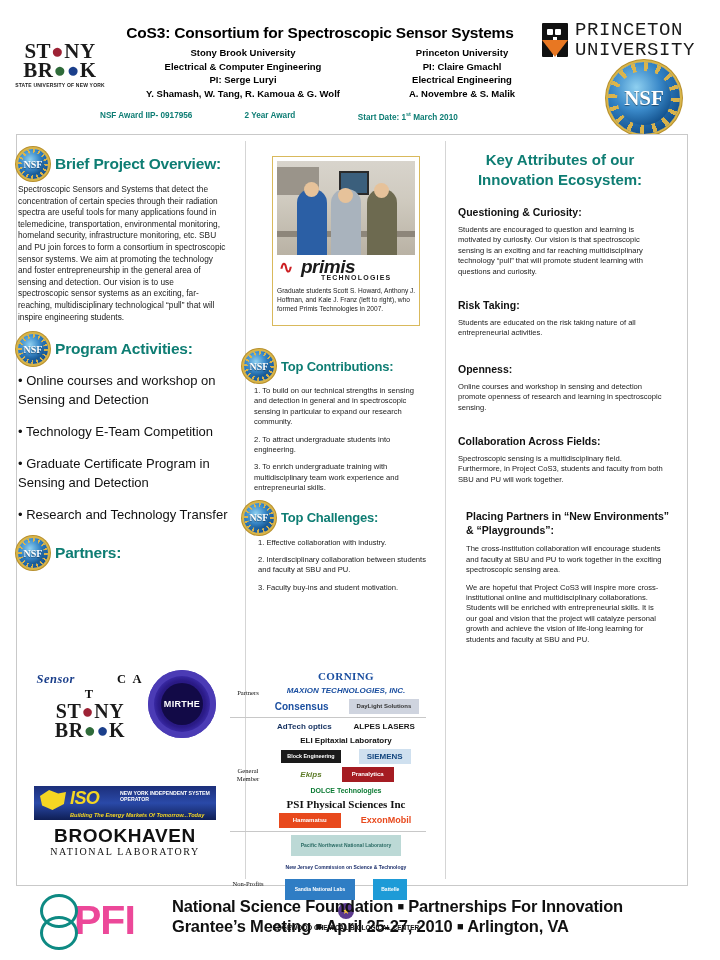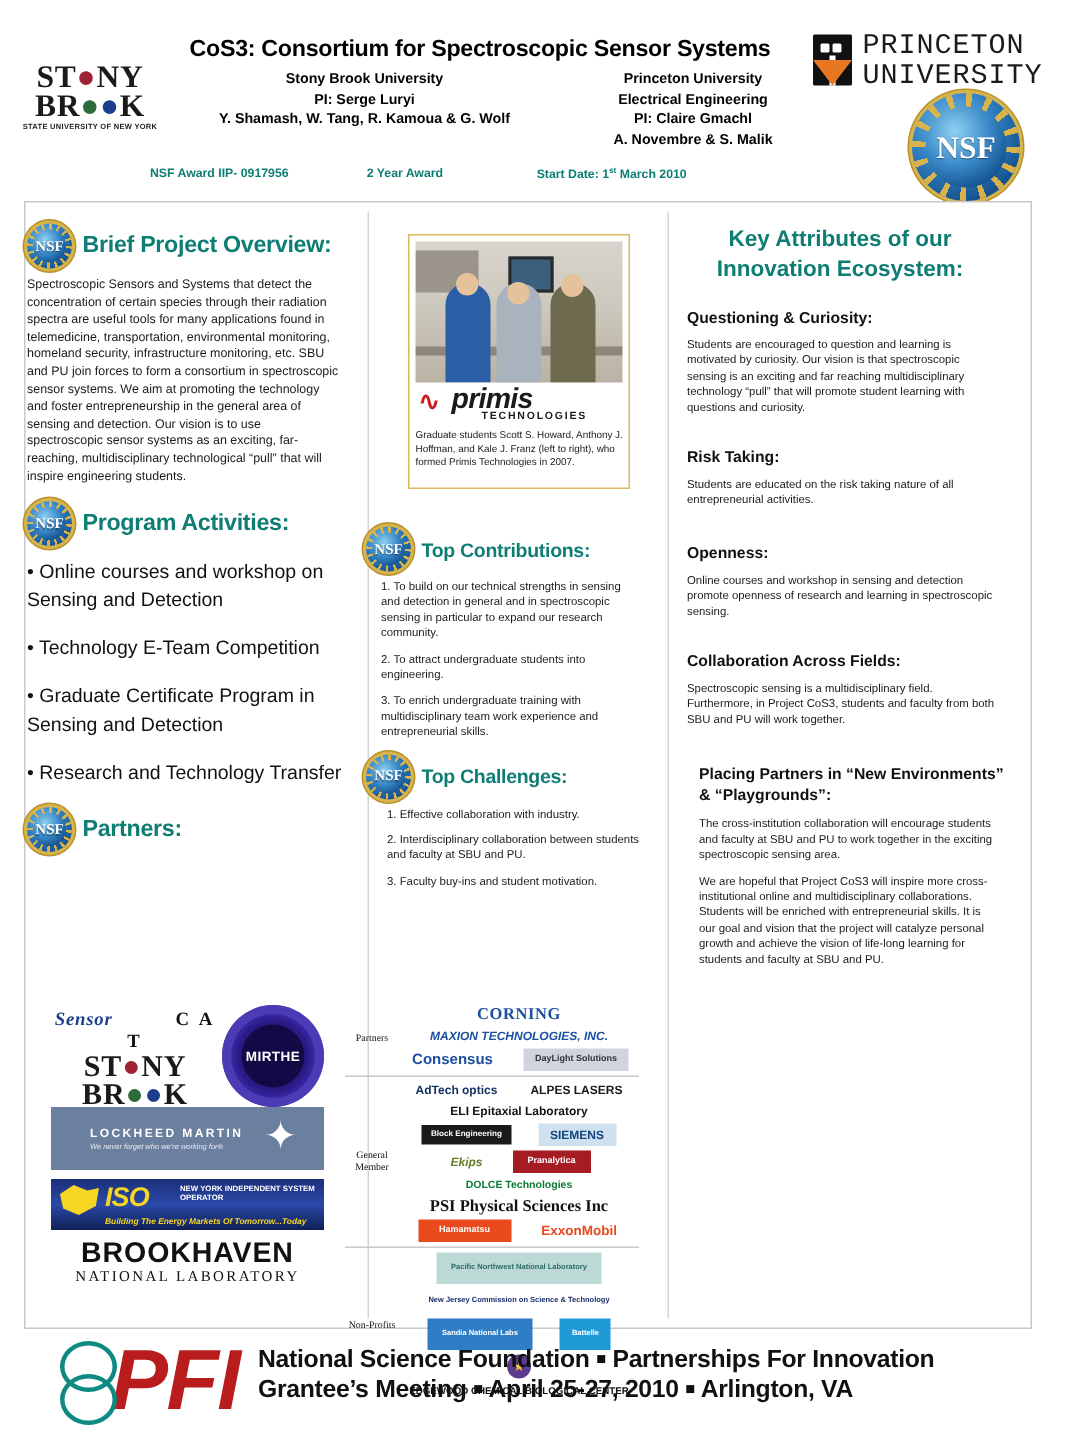--- a/index.html
+++ b/index.html
@@ -500,27 +500,26 @@
   .pfi-rings i {
     position: absolute;
     left: 4px;
     width: 32px; height: 28px;
     border: 3.5px solid #0e8a83;
     border-radius: 50%;
   }
   .pfi-rings i.r1 { top: 0px; }
   .pfi-rings i.r2 { top: 22px; }
   .pfi-text {
-    font-size: 57px;
+    font-size: 41px;
     font-weight: bold;
     letter-spacing: -1px;
-    color: #b91c1c;
+    color: #ec4899;
     line-height: 46px;
     margin-left: -4px;
-    font-style: italic;
   }
   .footer-text {
     position: absolute;
     left: 172px; top: 4px;
     font-size: 16.5px;
     font-weight: bold;
     line-height: 20px;
     color: #111;
     letter-spacing: -0.2px;
   }
@@ -540,28 +539,29 @@
         <span>ST</span><span class="sbu-o-red">●</span><span>NY</span>
       </div>
       <div class="sbu-wordmark">
         <span>BR</span><span class="sbu-o-green">●</span><span class="sbu-o-blue">●</span><span>K</span>
       </div>
       <div class="sbu-sub">STATE UNIVERSITY OF NEW YORK</div>
     </div>
 
     <div class="inst-block inst-sbu">
       <div>Stony Brook University</div>
+      <div>Electrical &amp; Computer Engineering</div>
       <div>PI: Serge Luryi</div>
       <div>Y. Shamash, W. Tang, R. Kamoua &amp; G. Wolf</div>
     </div>
 
     <div class="inst-block inst-pu">
       <div>Princeton University</div>
+      <div>PI: Claire Gmachl</div>
       <div>Electrical Engineering</div>
-      <div>PI: Claire Gmachl</div>
       <div>A. Novembre &amp; S. Malik</div>
     </div>
 
     <div class="princeton-logo">
       <div class="pu-shield">
         <div class="chevrons">
             <i></i>
             <i></i>
           </div>
         <div class="stripe"></div>
@@ -642,25 +642,20 @@
       </div>
       <div class="sc-w">
         <span>BR</span><span class="sbu-o-green">●</span><span class="sbu-o-blue">●</span><span>K</span>
       </div>
     </div>
 
     <div class="lg-mirthe">
       <div class="inner">MIRTHE</div>
     </div>
 
-    <div class="lg-lm">
-      <div class="n">LOCKHEED MARTIN</div>
-      <div class="t">We never forget who we're working for®</div>
-      <div class="star">✦</div>
-    </div>
 
     <div class="lg-iso">
       <div class="ny"></div>
       <div class="iso">ISO</div>
       <div class="sub">NEW YORK INDEPENDENT SYSTEM OPERATOR</div>
       <div class="tag">Building The Energy Markets Of Tomorrow...Today</div>
     </div>
 
     <div class="lg-bnl">
       <div class="b1">BROOKHAVEN</div>

